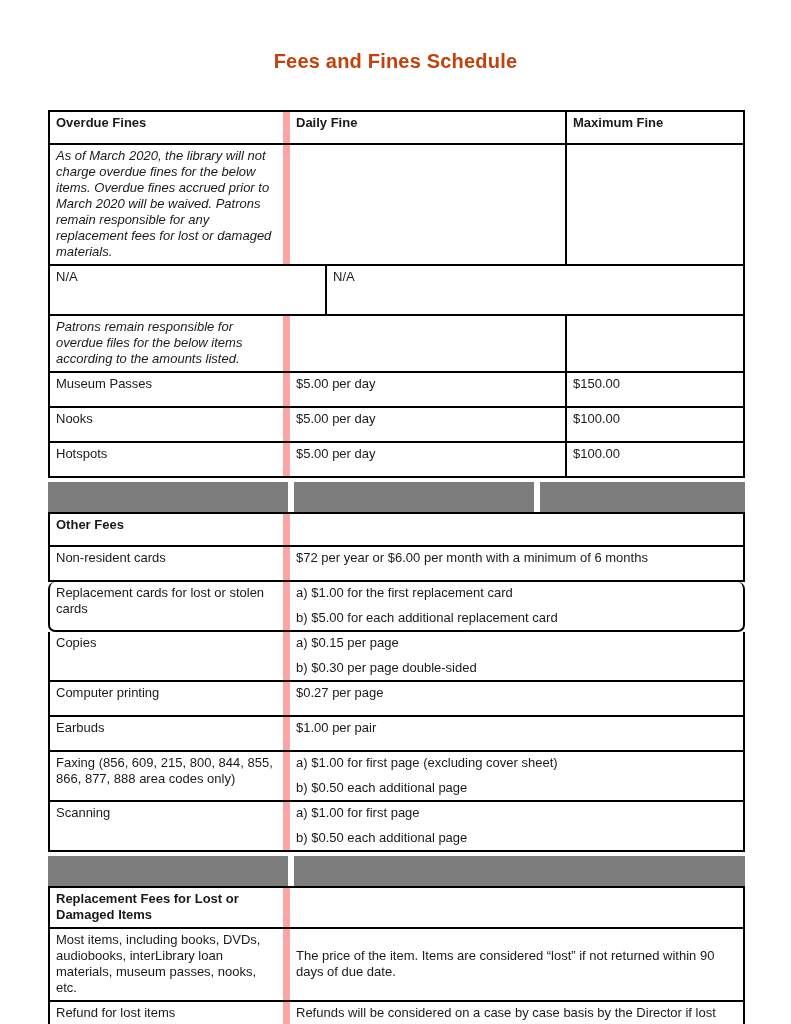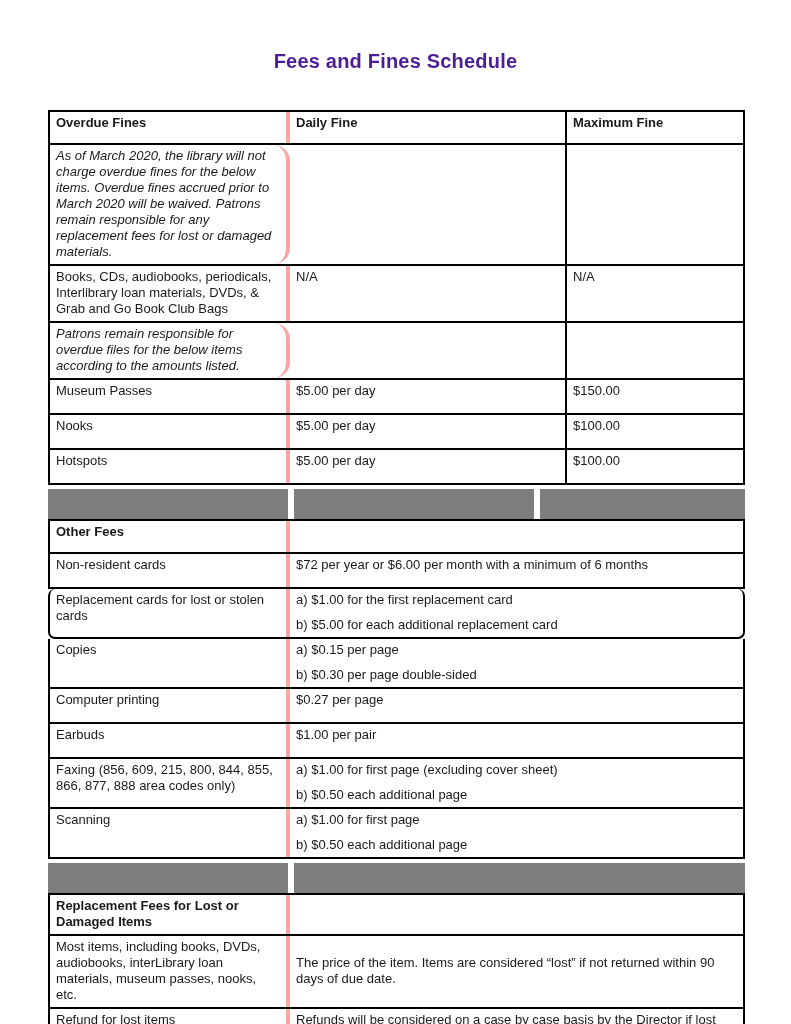--- a/index.html
+++ b/index.html
@@ -12,21 +12,21 @@
     height: 1024px;
     background: #ffffff;
     overflow: hidden;
   }
 
   .doc-title {
     padding-top: 50px;
     text-align: center;
     font-size: 20px;
     font-weight: bold;
-    color: #4c1d95;
+    color: #c2410c;
     letter-spacing: 0.2px;
   }
 
   .fees-table {
     position: absolute;
     left: 48px;
     top: 110px;
     width: 697px;
     font-size: 13px;
     line-height: 16px;
@@ -37,27 +37,27 @@
     border-left: 2px solid #000;
     border-right: 2px solid #000;
     border-bottom: 2px solid #000;
     background: #fff;
   }
   .t-row.top-border { border-top: 2px solid #000; }
 
   .cell {
     padding: 3px 6px 4px 6px;
   }
-  .col1 { width: 240px; border-right: 4px solid #fca5a5; }
+  .col1 { width: 240px; border-right: 7px solid #fca5a5; }
   .col2 { width: 277px; border-right: 2px solid #000; }
   .col3 { flex: 1; }
   .colwide { flex: 1; }
 
   .bold { font-weight: bold; }
-  .italic { font-style: italic; border-radius: 16px; }
+  .italic { font-style: italic; }
 
   .cell p { margin: 0; }
   .cell p + p { margin-top: 9px; }
 
   
   .h35  { min-height: 35px; }
   .h112 { min-height: 112px; }
   .h50  { min-height: 50px; }
   .h45  { min-height: 45px; }
   .h40  { min-height: 40px; border-radius: 7px; }
@@ -98,21 +98,20 @@
       <div class="cell col3 bold">Maximum Fine</div>
     </div>
 
     <div class="t-row h112">
       <div class="cell col1 italic">As of March 2020, the library will not charge overdue fines for the below items. Overdue fines accrued prior to March 2020 will be waived. Patrons remain responsible for any replacement fees for lost or damaged materials.</div>
       <div class="cell col2"></div>
       <div class="cell col3"></div>
     </div>
 
     <div class="t-row h50">
-      <div class="cell col1">Books, CDs, audiobooks, periodicals, Interlibrary loan materials, DVDs, &amp; Grab and Go Book Club Bags</div>
       <div class="cell col2">N/A</div>
       <div class="cell col3">N/A</div>
     </div>
 
     <div class="t-row h45">
       <div class="cell col1 italic">Patrons remain responsible for overdue files for the below items according to the amounts listed.</div>
       <div class="cell col2"></div>
       <div class="cell col3"></div>
     </div>
 

